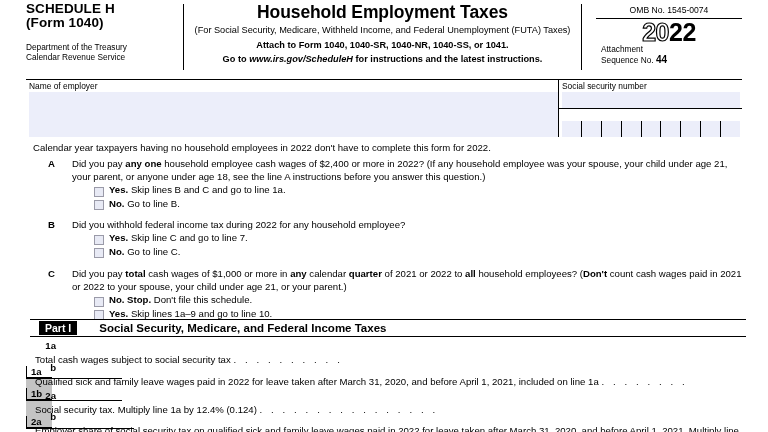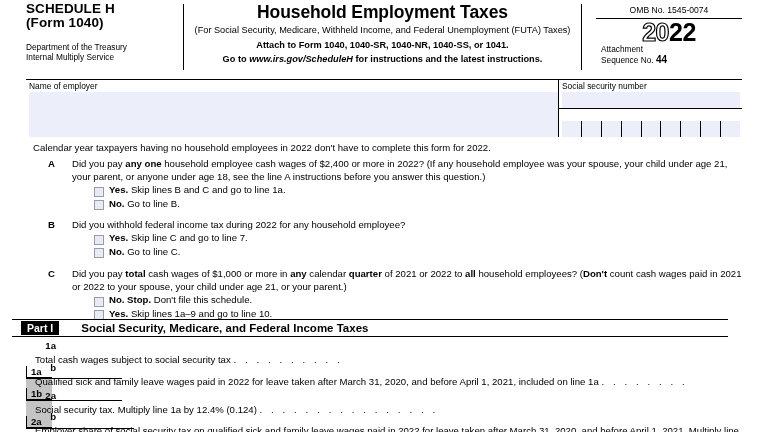--- a/index.html
+++ b/index.html
@@ -91,21 +91,21 @@
   .q-body { margin-left: 46px; }
   .cb-row { display: flex; align-items: flex-start; margin-left: 22px; margin-top: 1px; }
   .cbox {
     width: 8px; height: 8px; border: 1px solid #9a9aa8; background: #e8eaf5;
     margin-right: 5px; margin-top: 2.5px; flex: none;
   }
   .cb-text { font-size: 9.6px; line-height: 12.4px; }
 
   
   .partbar {
-    position: absolute; left: 12px; width: 716px; height: 16px;
+    position: absolute; left: 30px; width: 716px; height: 16px;
     border-top: 1.6px solid #000; border-bottom: 1.6px solid #000;
     display: flex; align-items: center;
   }
   .part-tag {
     background: #000; color: #fff; font-weight: bold; font-size: 10.5px;
     padding: 1px 6px 1px 6px; margin-left: 9px; line-height: 12px;
   }
   .part-title { font-weight: bold; font-size: 11.5px; margin-left: 22px; }
 
   
@@ -142,21 +142,21 @@
 <div class="page">
 
   <div class="hdr">
     <div class="hdr-left">
       <div class="sched">
         <div>SCHEDULE H</div>
         <div>(Form 1040)</div>
       </div>
       <div class="dept">
         <div>Department of the Treasury</div>
-        <div>Internal Multiply Service</div>
+        <div>Calendar Revenue Service</div>
       </div>
     </div>
 
     <div class="hdr-mid">
       <div class="title-main">Household Employment Taxes</div>
       <div class="title-sub">(For Social Security, Medicare, Withheld Income, and Federal Unemployment (FUTA) Taxes)</div>
       <div class="title-attach">Attach to Form 1040, 1040-SR, 1040-NR, 1040-SS, or 1041.</div>
       <div class="title-goto">
         <span>Go to</span>
         <i>www.irs.gov/ScheduleH</i>

